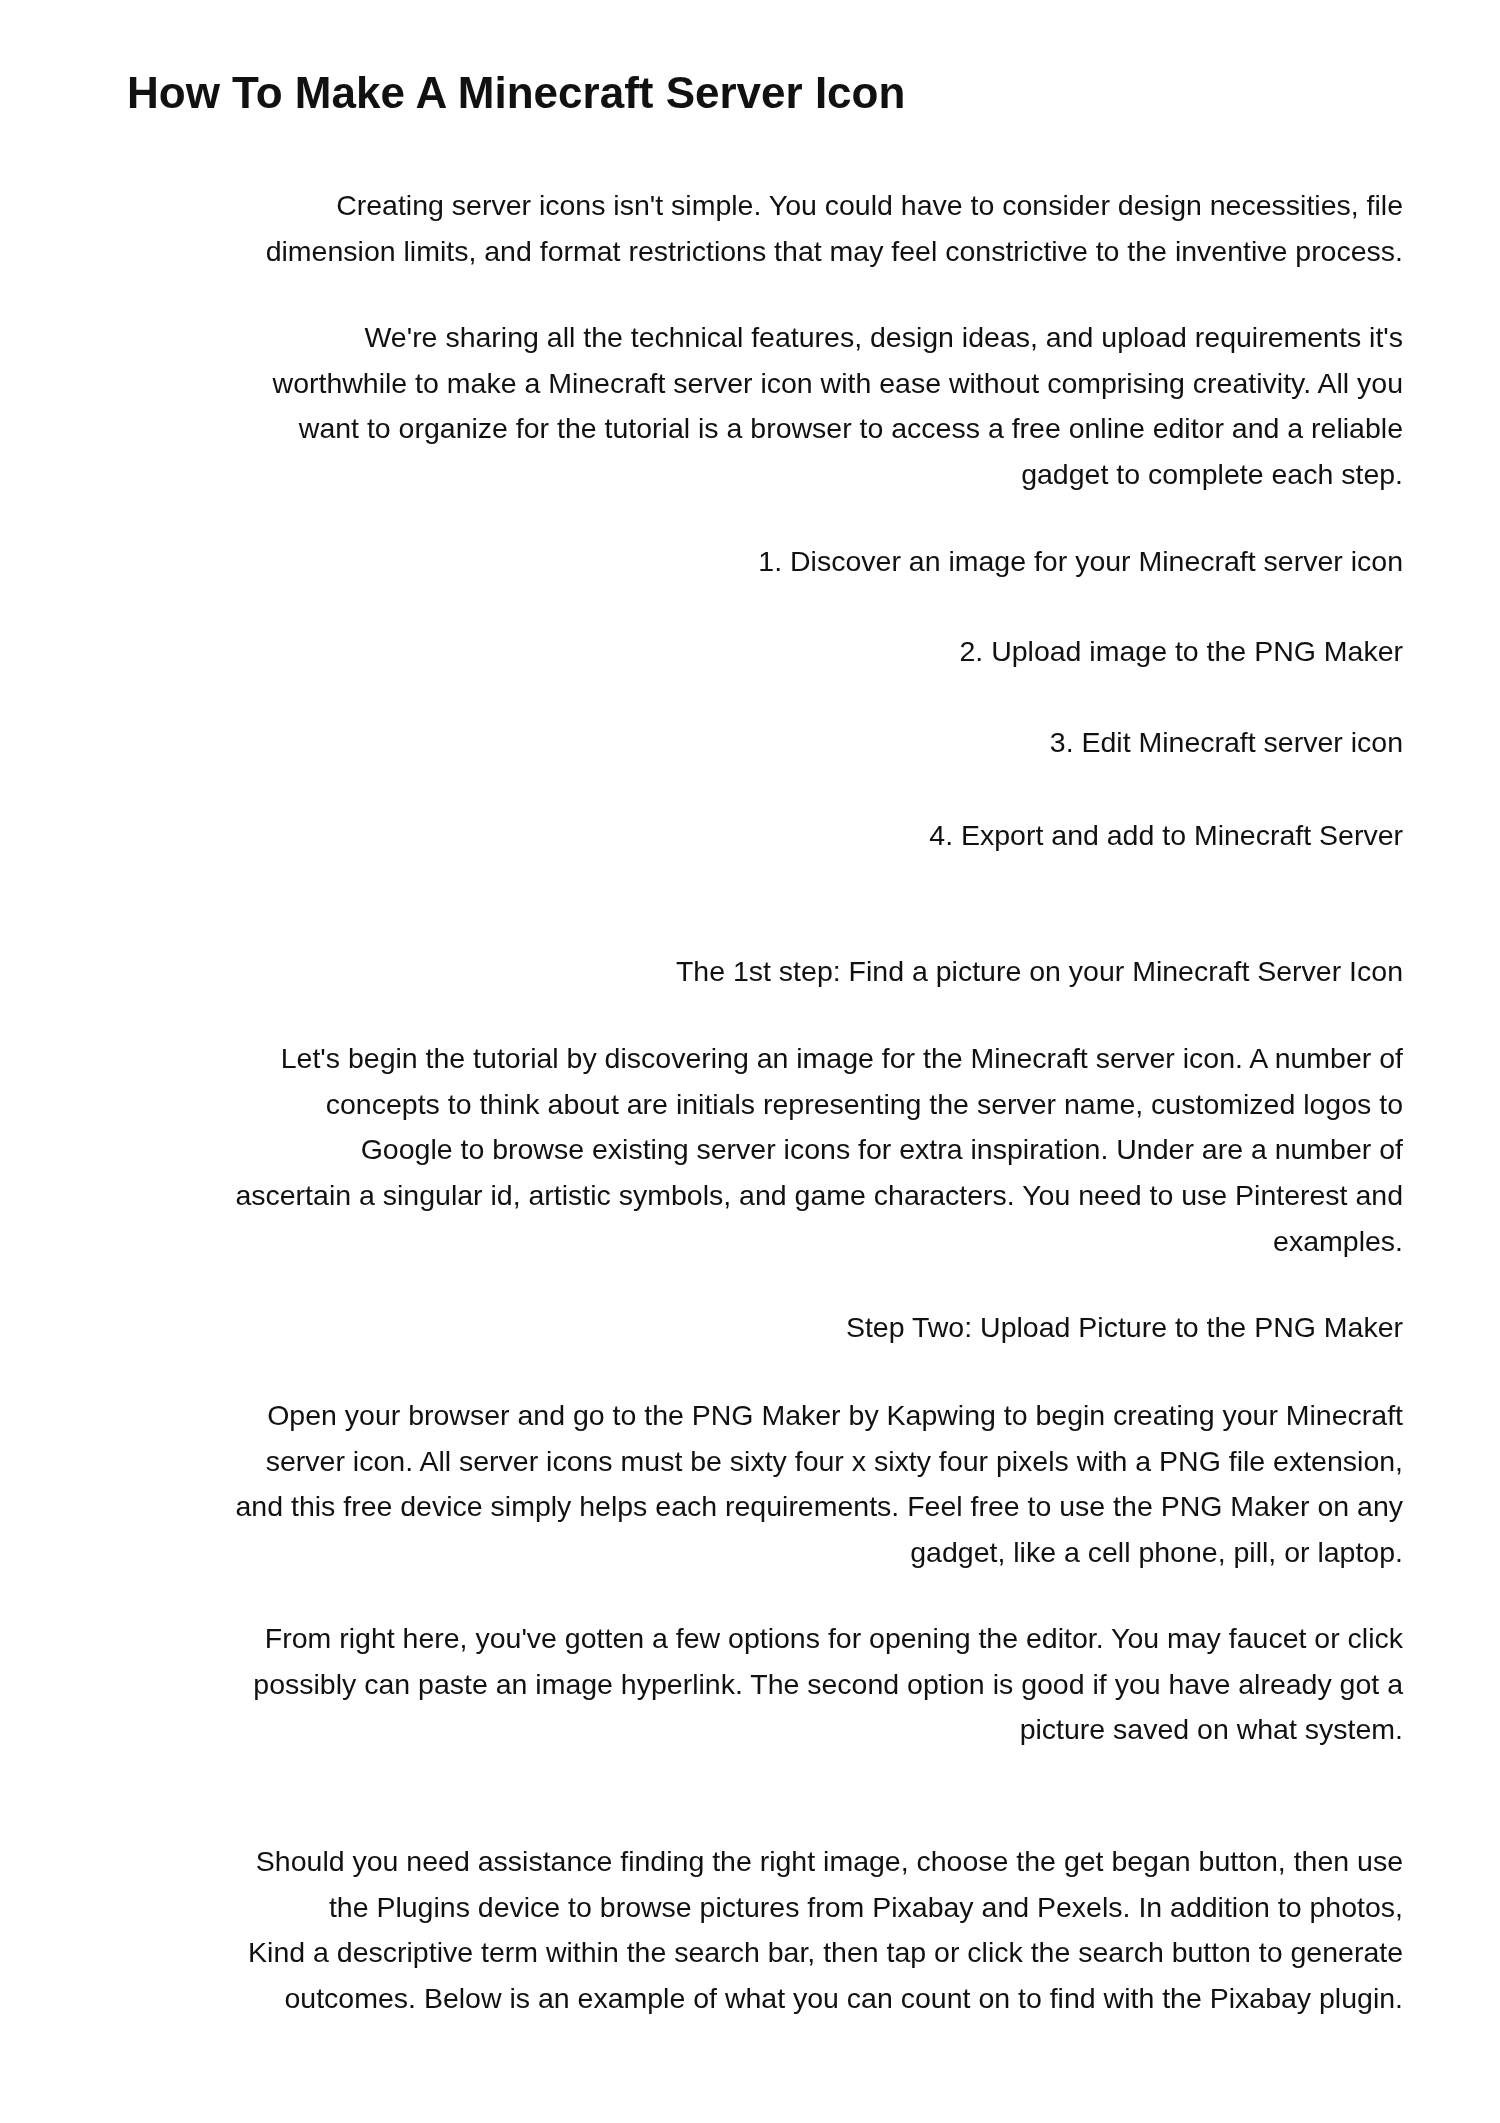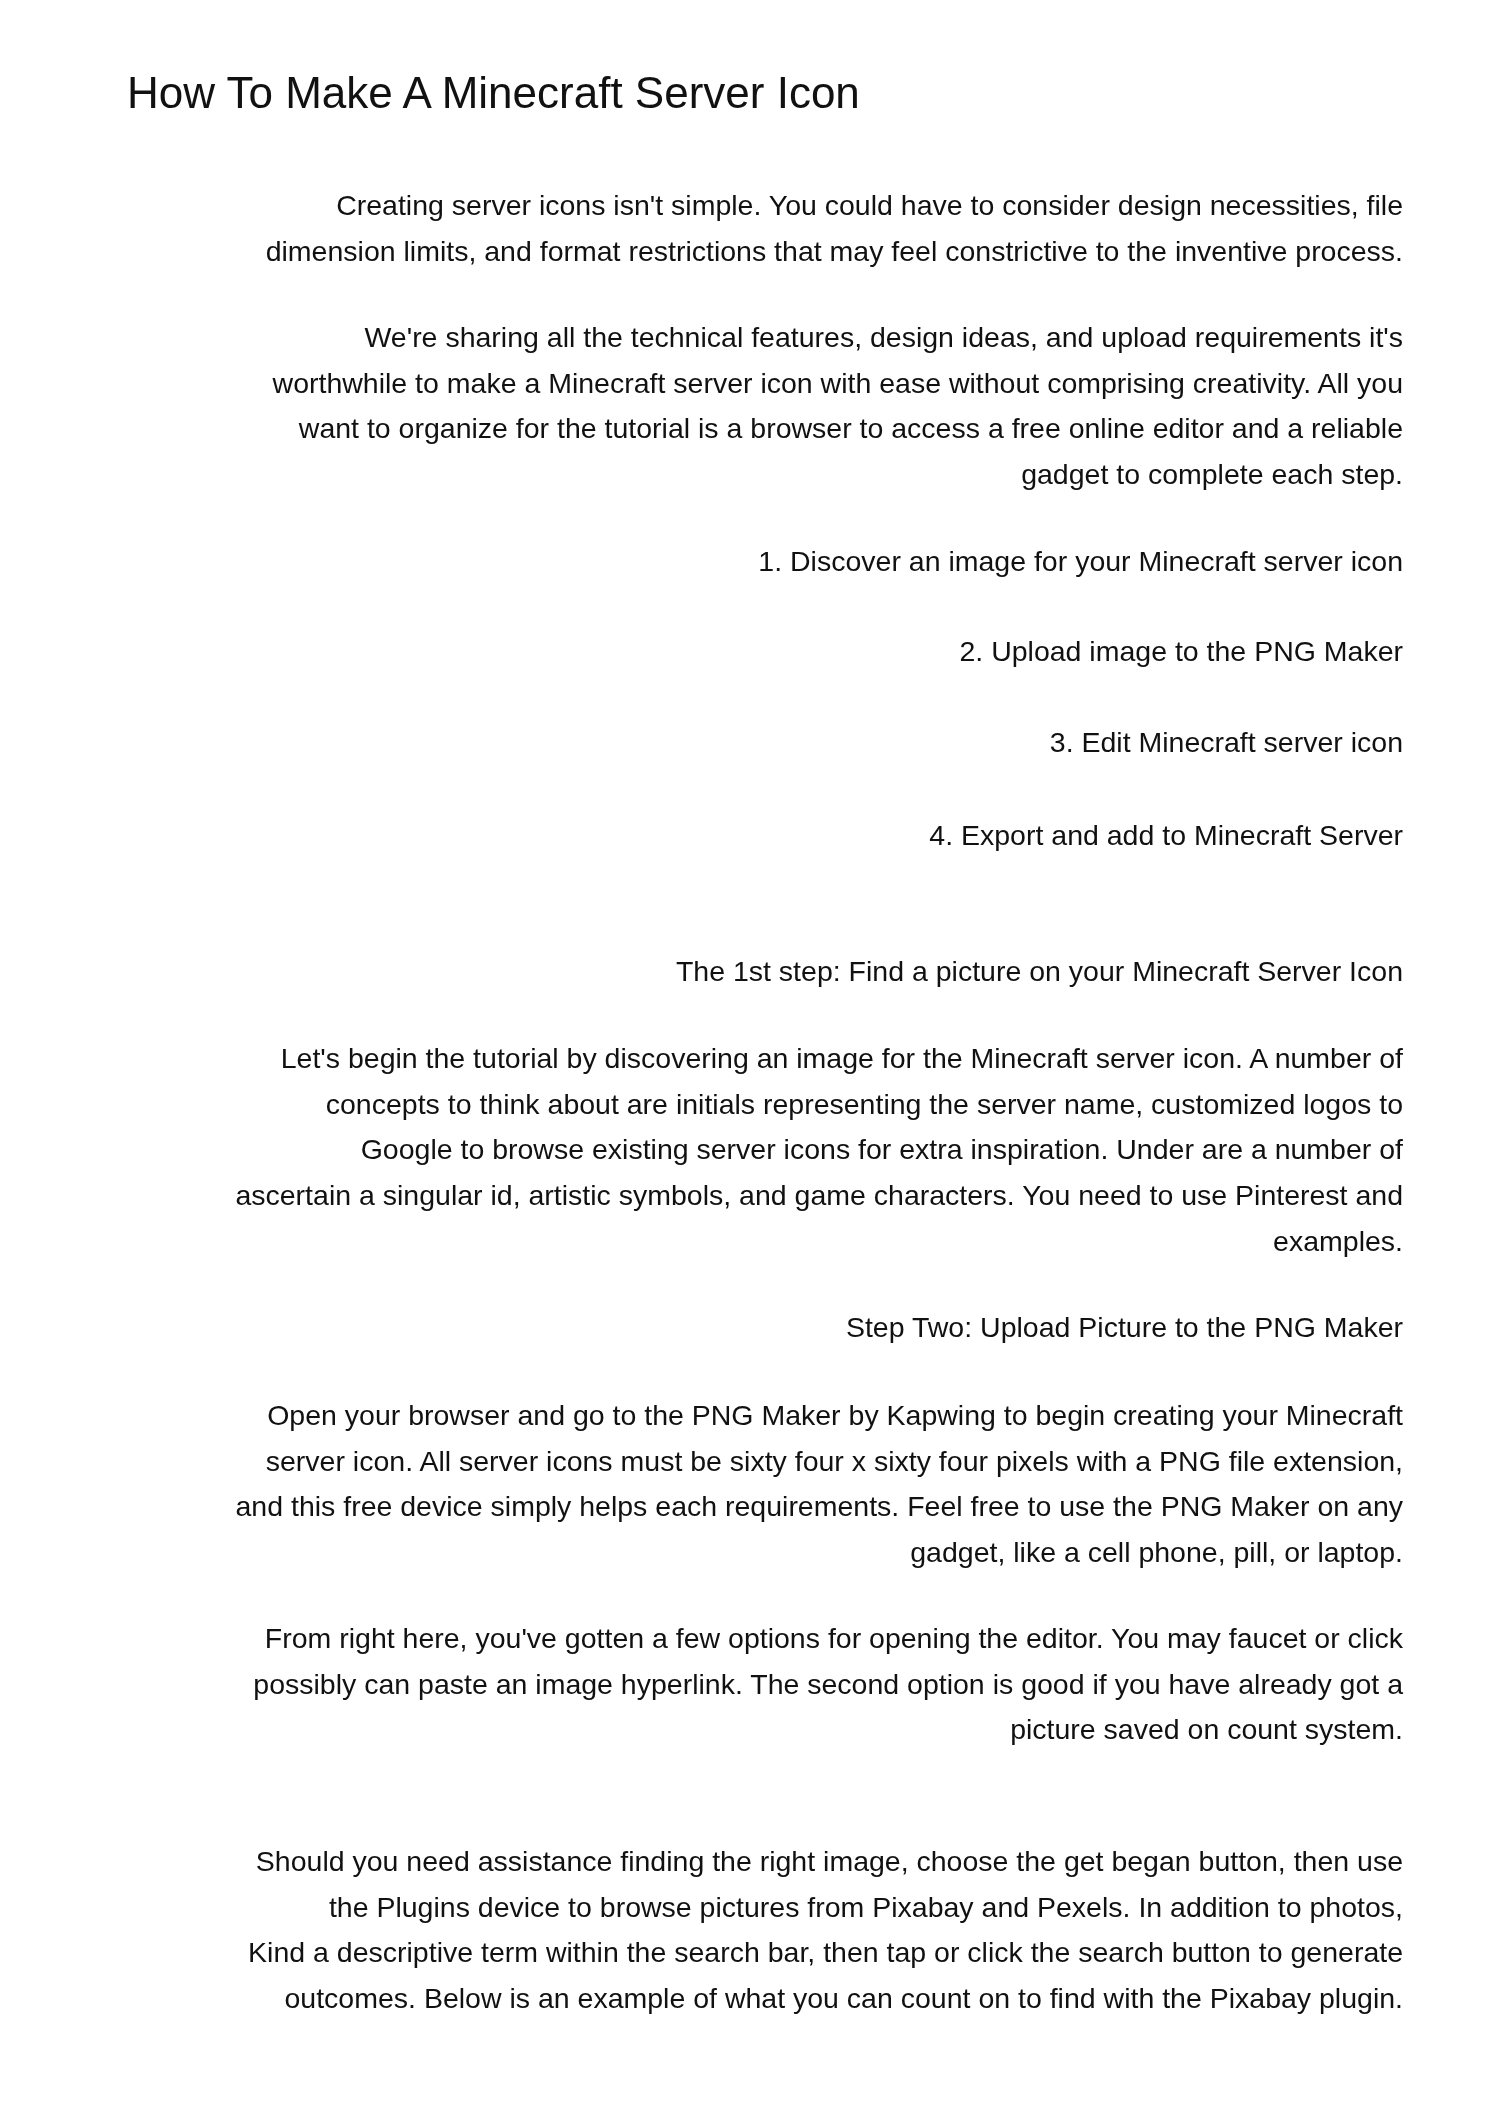--- a/index.html
+++ b/index.html
@@ -1,19 +1,19 @@
 <!DOCTYPE html>
 <html><head>
 <meta charset="utf-8">
 <style>
   html, body { margin: 0; padding: 0; background: #ffffff; }
   body { width: 1500px; height: 2123px; position: relative; overflow: hidden;
          font-family: "Liberation Sans", sans-serif; color: #111111; }
   .title { position: absolute; left: 127px; top: 64px; font-size: 44px; line-height: 58px;
-           margin: 0; font-weight: normal; white-space: nowrap; letter-spacing: 0px; }
+           margin: 0; font-weight: bold; white-space: nowrap; letter-spacing: 0px; }
   .blk { position: absolute; left: 127px; width: 1260px; font-size: 28.5px; line-height: 45.7px; margin: 16px; text-align: right; }
   .nw { white-space: nowrap; }
   .line { display: block; white-space: nowrap; }
 </style>
 </head>
 <body>
 
 <h1 class="title">How To Make A Minecraft Server Icon</h1>
 
 <p class="blk" style="top:167px">
@@ -48,21 +48,21 @@
 <p class="blk" style="top:1377px">
   <span class="line">Open your browser and go to the PNG Maker by Kapwing to begin creating your Minecraft</span>
   <span class="line">server icon. All server icons must be sixty four x sixty four pixels with a PNG file extension,</span>
   <span class="line">and this free device simply helps each requirements. Feel free to use the PNG Maker on any</span>
   <span class="line">gadget, like a cell phone, pill, or laptop.</span>
 </p>
 
 <p class="blk" style="top:1600px">
   <span class="line">From right here, you've gotten a few options for opening the editor. You may faucet or click</span>
   <span class="line">possibly can paste an image hyperlink. The second option is good if you have already got a</span>
-  <span class="line">picture saved on count system.</span>
+  <span class="line">picture saved on what system.</span>
 </p>
 
 <p class="blk" style="top:1823px">
   <span class="line">Should you need assistance finding the right image, choose the get began button, then use</span>
   <span class="line">the Plugins device to browse pictures from Pixabay and Pexels. In addition to photos,</span>
   <span class="line">Kind a descriptive term within the search bar, then tap or click the search button to generate</span>
   <span class="line">outcomes. Below is an example of what you can count on to find with the Pixabay plugin.</span>
 </p>
 
 </body></html>

